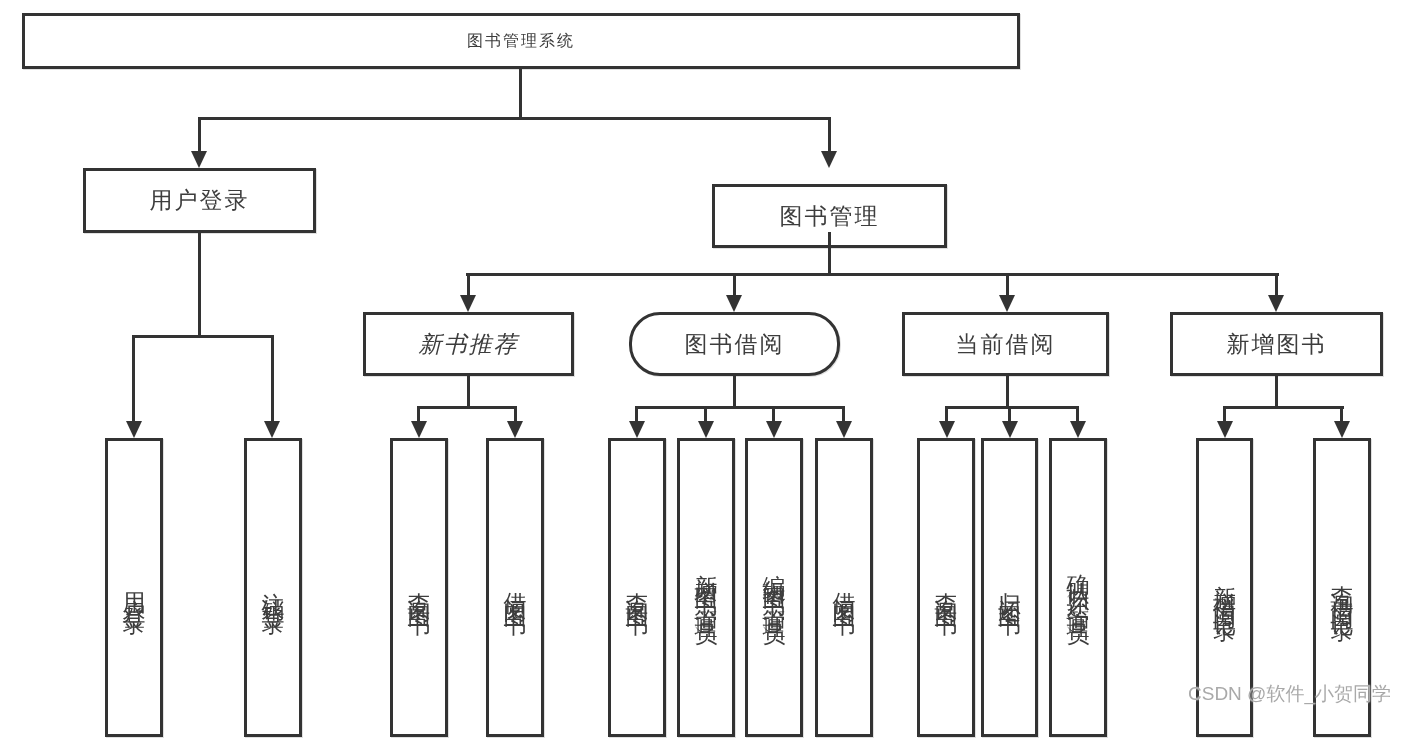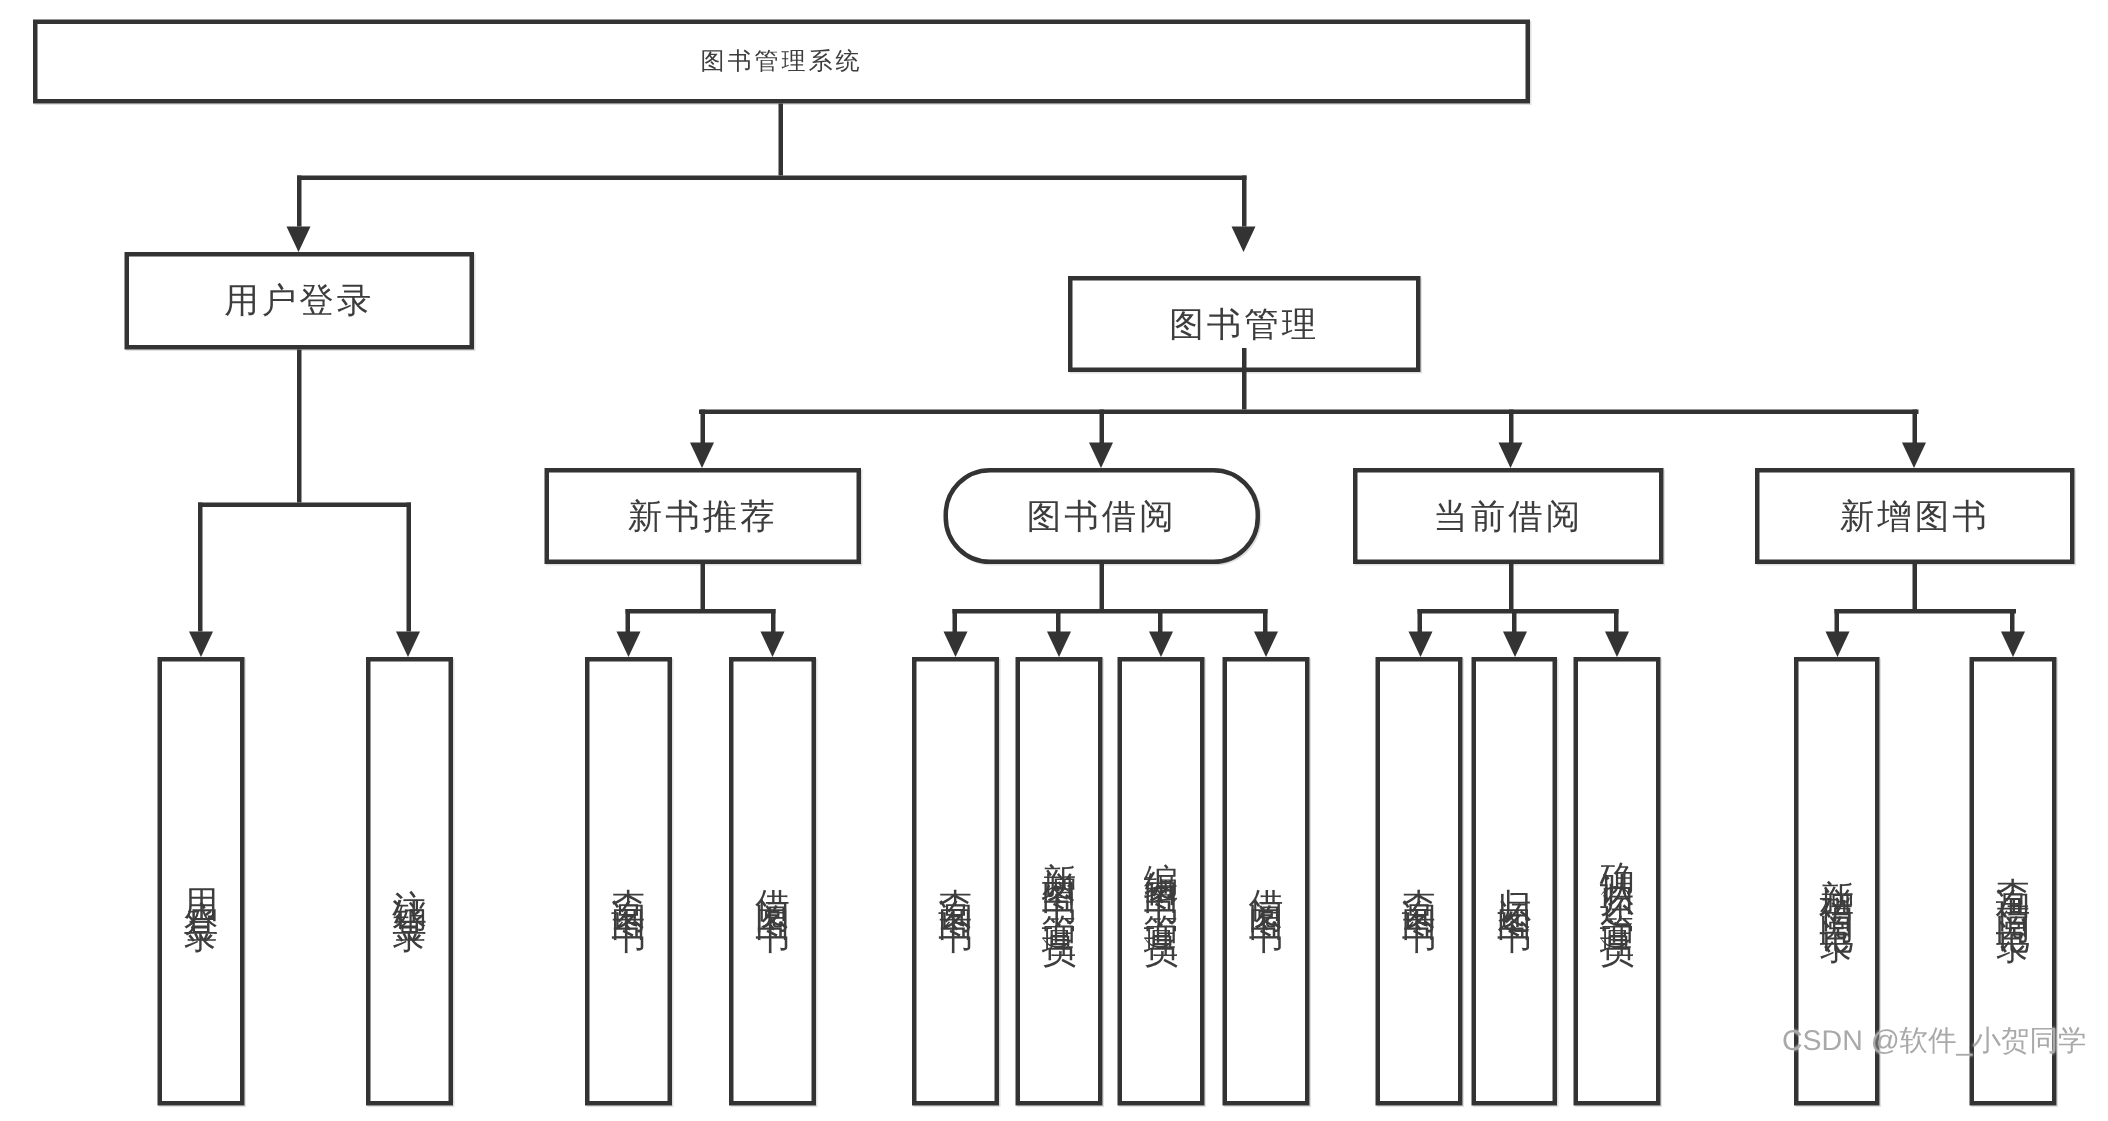--- a/index.html
+++ b/index.html
@@ -57,21 +57,21 @@
     color: var(--watermark);
     white-space: nowrap;
     text-shadow: 0 0 2px #ffffff;
   }
   
   #n-root   { left:22px;  top:13px;  width:998px; height:56px; font-size:16px; }
   
   #n-login  { left:83px;  top:168px; width:233px; height:65px; }
   #n-mgmt   { left:712px; top:168px; width:235px; height:64px;margin-top:16px; }
   
-  #n-newbook { left:363px;  top:312px; width:211px; height:64px; }
+  #n-newbook { left:363px;  top:312px; width:211px; height:64px;font-style:italic; }
   #n-borrow  { left:629px;  top:312px; width:211px; height:64px;border-radius:31px; }
   #n-current { left:902px;  top:312px; width:207px; height:64px; }
   #n-records { left:1170px; top:312px; width:213px; height:64px; }
   
   .leaf { top:438px; width:58px; height:299px; }
   #l-1  { left:105px;  }
   #l-2  { left:244px;  }
   #l-3  { left:390px;  }
   #l-4  { left:486px;  }
   #l-5  { left:608px;  }

